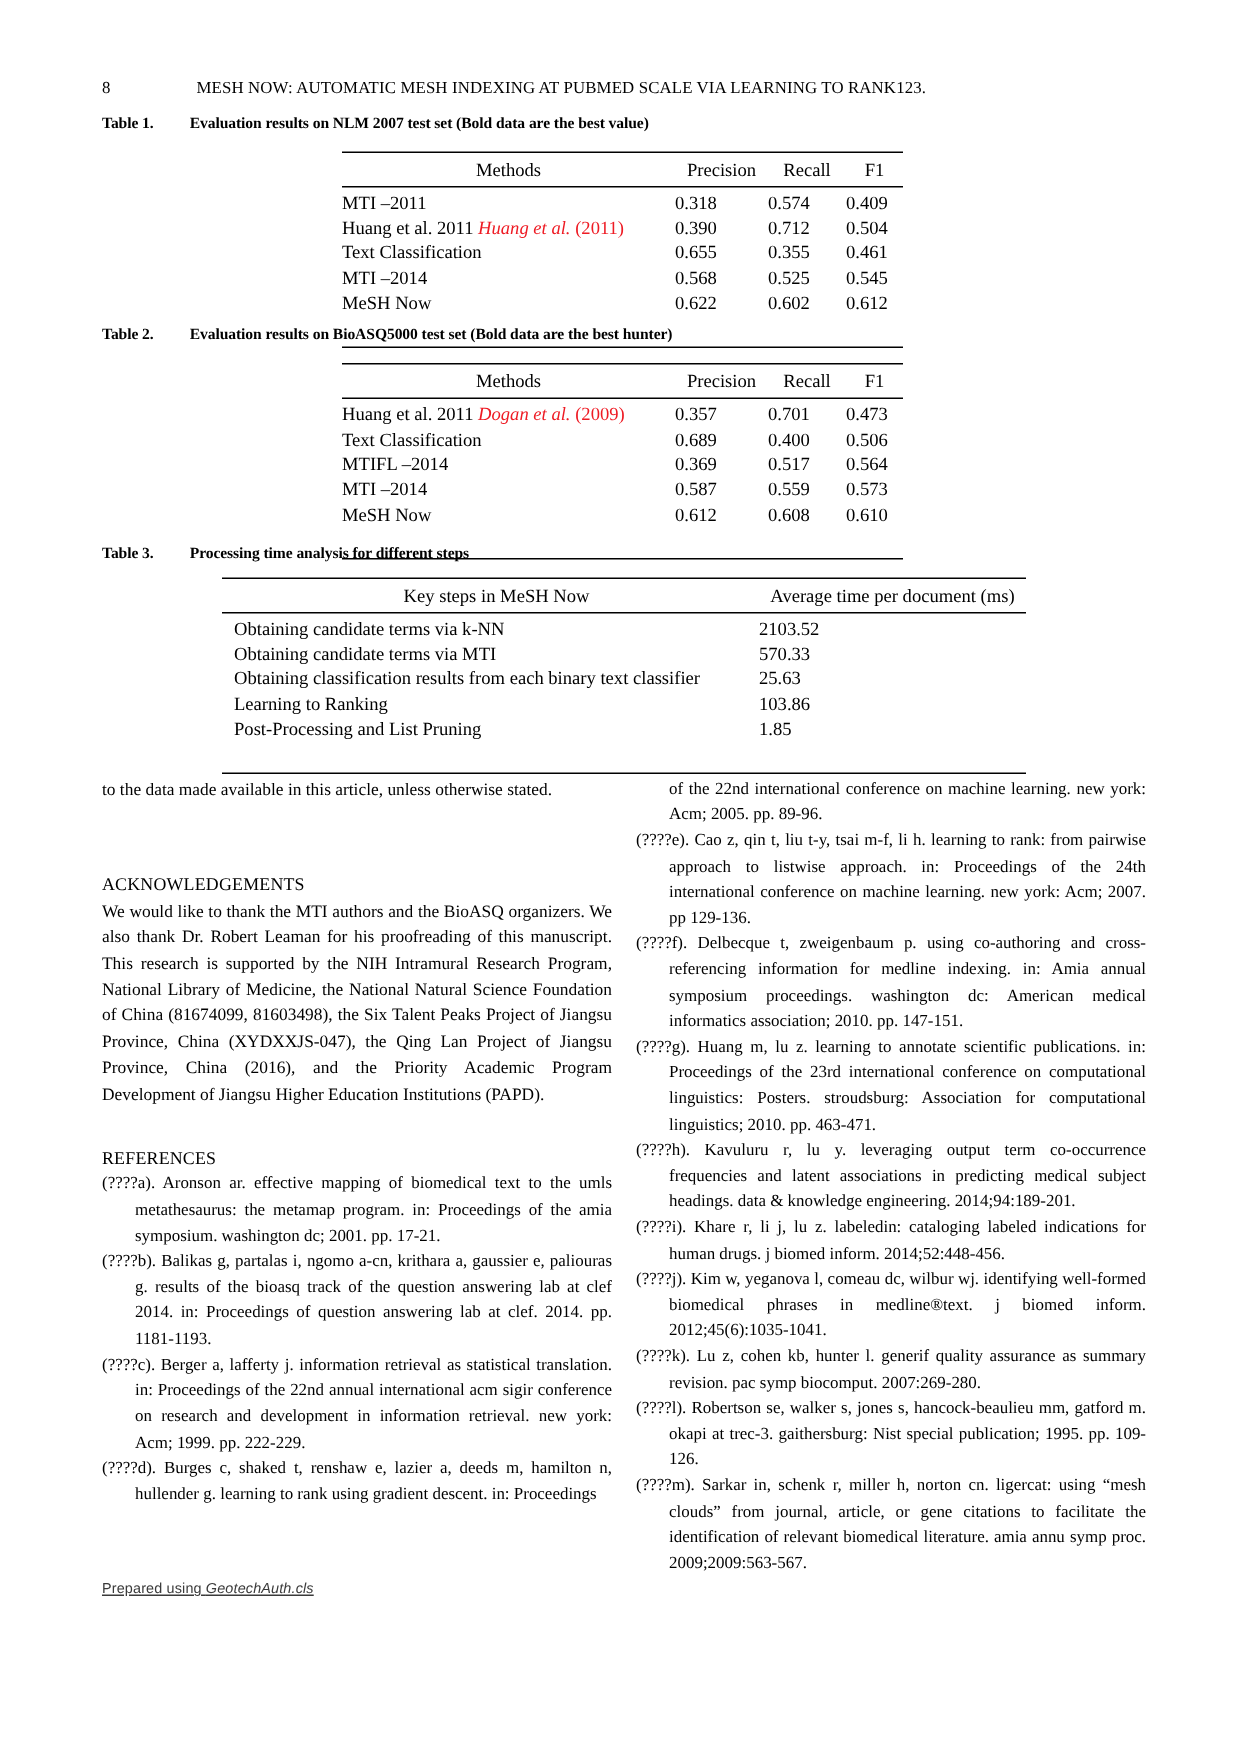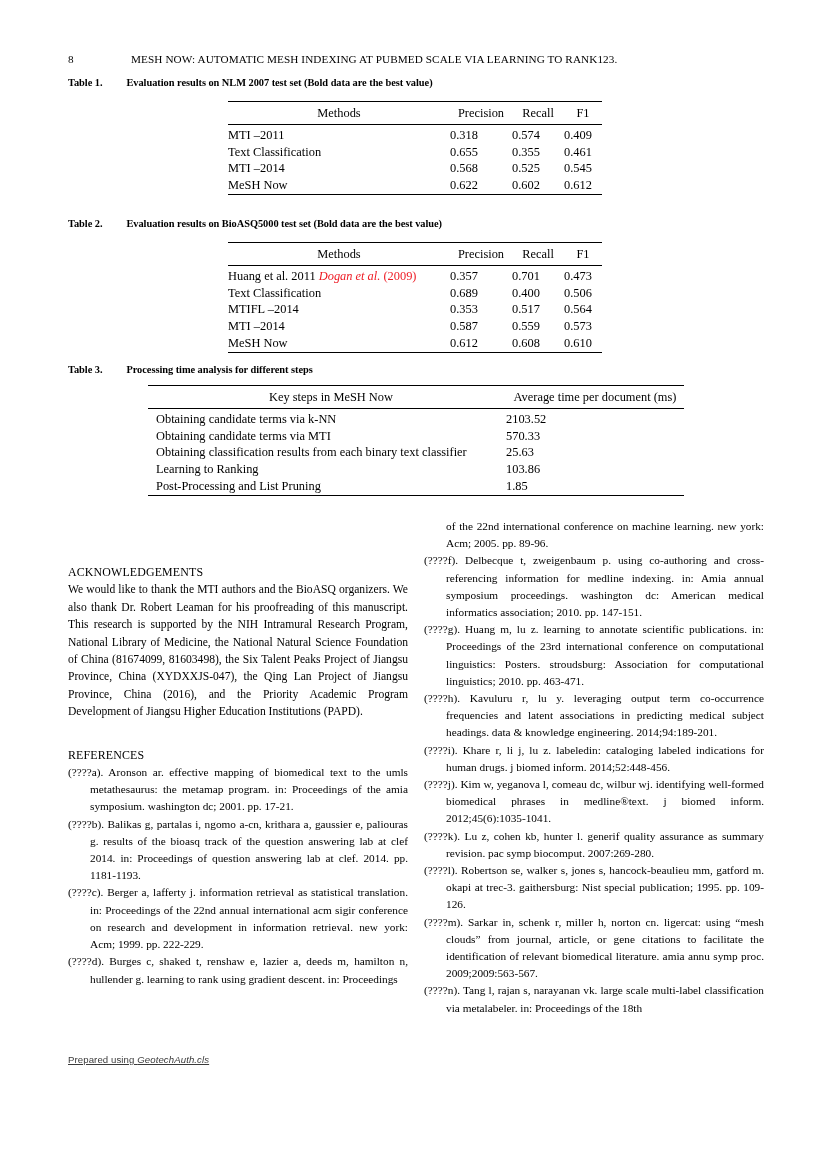--- a/index.html
+++ b/index.html
@@ -74,21 +74,21 @@
   table.bt thead th {
     border-top: 1.4px solid #000;
     border-bottom: 0.9px solid #000;
     padding-top: 3.5px;
     padding-bottom: 3.2px;
     text-align: center;
   }
   table.bt tbody tr:first-child td { padding-top: 3.2px; }
   table.bt tbody tr:last-child td {
     border-bottom: 1.4px solid #000;
-    padding-bottom: 1px;
+    padding-bottom: 21px;
   }
   .num { text-align: left; }
   .b { font-weight: bold; }
   .cite-red { color: #ee1b24; }
   .cite-red i { font-style: italic; }
 
   
   #table1 { left: 228px; top: 101px; width: 374px; }
   #table2 { left: 228px; top: 242px; width: 374px; }
   #table3 { left: 148px; top: 385px; width: 536px; }
@@ -186,20 +186,26 @@
       </tr>
     </thead>
     <tbody>
       <tr>
         <td><span>MTI –2011</span></td>
         <td class="num">0.318</td>
         <td class="num">0.574</td>
         <td class="num">0.409</td>
       </tr>
       <tr>
+        <td><span>Huang et al. 2011 </span><span class="cite-red"><i>Huang et al.</i><span> (2011)</span></span></td>
+        <td class="num">0.390</td>
+        <td class="num b">0.712</td>
+        <td class="num">0.504</td>
+      </tr>
+      <tr>
         <td><span>Text Classification</span></td>
         <td class="num b">0.655</td>
         <td class="num">0.355</td>
         <td class="num">0.461</td>
       </tr>
       <tr>
         <td><span>MTI –2014</span></td>
         <td class="num">0.568</td>
         <td class="num">0.525</td>
         <td class="num">0.545</td>
@@ -207,21 +213,21 @@
       <tr>
         <td><span>MeSH Now</span></td>
         <td class="num">0.622</td>
         <td class="num">0.602</td>
         <td class="num">0.612</td>
       </tr>
     </tbody>
   </table>
 
   <div class="tcaption" style="left:68px; top:217px;">
-    <span class="tnum">Table 2.</span><span>Evaluation results on BioASQ5000 test set (Bold data are the best value)</span>
+    <span class="tnum">Table 2.</span><span>Evaluation results on BioASQ5000 test set (Bold data are the best hunter)</span>
   </div>
 
   <table class="bt" id="table2">
     <thead>
       <tr>
         <th>Methods</th>
         <th>Precision</th>
         <th>Recall</th>
         <th>F1</th>
       </tr>
@@ -234,21 +240,21 @@
         <td class="num">0.473</td>
       </tr>
       <tr>
         <td><span>Text Classification</span></td>
         <td class="num b">0.689</td>
         <td class="num">0.400</td>
         <td class="num">0.506</td>
       </tr>
       <tr>
         <td><span>MTIFL –2014</span></td>
-        <td class="num">0.353</td>
+        <td class="num">0.369</td>
         <td class="num">0.517</td>
         <td class="num">0.564</td>
       </tr>
       <tr>
         <td><span>MTI –2014</span></td>
         <td class="num">0.587</td>
         <td class="num">0.559</td>
         <td class="num">0.573</td>
       </tr>
       <tr>
@@ -289,47 +295,48 @@
         <td class="num">103.86</td>
       </tr>
       <tr>
         <td class="pad">Post-Processing and List Pruning</td>
         <td class="num">1.85</td>
       </tr>
     </tbody>
   </table>
 
   <div class="col left">
+    <p class="para">to the data made available in this article, unless otherwise stated.</p>
 
     <div class="gap-lg"></div>
 
     <p class="sechead">ACKNOWLEDGEMENTS</p>
     <p class="para">We would like to thank the MTI authors and the BioASQ organizers. We also thank Dr. Robert Leaman for his proofreading of this manuscript. This research is supported by the NIH Intramural Research Program, National Library of Medicine, the National Natural Science Foundation of China (81674099, 81603498), the Six Talent Peaks Project of Jiangsu Province, China (XYDXXJS-047), the Qing Lan Project of Jiangsu Province, China (2016), and the Priority Academic Program Development of Jiangsu Higher Education Institutions (PAPD).</p>
 
     <div class="gap-md"></div>
 
     <p class="sechead">REFERENCES</p>
 
     <p class="ref">(????a). Aronson ar. effective mapping of biomedical text to the umls metathesaurus: the metamap program. in: Proceedings of the amia symposium. washington dc; 2001. pp. 17-21.</p>
     <p class="ref">(????b). Balikas g, partalas i, ngomo a-cn, krithara a, gaussier e, paliouras g. results of the bioasq track of the question answering lab at clef 2014. in: Proceedings of question answering lab at clef. 2014. pp. 1181-1193.</p>
     <p class="ref">(????c). Berger a, lafferty j. information retrieval as statistical translation. in: Proceedings of the 22nd annual international acm sigir conference on research and development in information retrieval. new york: Acm; 1999. pp. 222-229.</p>
     <p class="ref">(????d). Burges c, shaked t, renshaw e, lazier a, deeds m, hamilton n, hullender g. learning to rank using gradient descent. in: Proceedings</p>
   </div>
 
   <div class="col right">
     <p class="ref-cont">of the 22nd international conference on machine learning. new york: Acm; 2005. pp. 89-96.</p>
 
+    <p class="ref">(????e). Cao z, qin t, liu t-y, tsai m-f, li h. learning to rank: from pairwise approach to listwise approach. in: Proceedings of the 24th international conference on machine learning. new york: Acm; 2007. pp 129-136.</p>
     <p class="ref">(????f). Delbecque t, zweigenbaum p. using co-authoring and cross-referencing information for medline indexing. in: Amia annual symposium proceedings. washington dc: American medical informatics association; 2010. pp. 147-151.</p>
     <p class="ref">(????g). Huang m, lu z. learning to annotate scientific publications. in: Proceedings of the 23rd international conference on computational linguistics: Posters. stroudsburg: Association for computational linguistics; 2010. pp. 463-471.</p>
     <p class="ref">(????h). Kavuluru r, lu y.  leveraging output term co-occurrence frequencies and latent associations in predicting medical subject headings. data &amp; knowledge engineering. 2014;94:189-201.</p>
     <p class="ref">(????i). Khare r, li j, lu z. labeledin: cataloging labeled indications for human drugs. j biomed inform. 2014;52:448-456.</p>
     <p class="ref">(????j). Kim w, yeganova l, comeau dc, wilbur wj. identifying well-formed biomedical phrases in medline®text. j biomed inform. 2012;45(6):1035-1041.</p>
     <p class="ref">(????k). Lu z, cohen kb, hunter l. generif quality assurance as summary revision. pac symp biocomput. 2007:269-280.</p>
     <p class="ref">(????l). Robertson se, walker s, jones s, hancock-beaulieu mm, gatford m. okapi at trec-3. gaithersburg: Nist special publication; 1995. pp. 109-126.</p>
     <p class="ref">(????m). Sarkar in, schenk r, miller h, norton cn. ligercat: using “mesh clouds” from journal, article, or gene citations to facilitate the identification of relevant biomedical literature. amia annu symp proc. 2009;2009:563-567.</p>
-    <p class="ref">(????n). Tang l, rajan s, narayanan vk. large scale multi-label classification via metalabeler. in: Proceedings of the 18th</p>
   </div>
 
   <div class="footer">
     <span>Prepared using </span><i>GeotechAuth.cls</i>
   </div>
 
 </div>
 
 </body></html>

